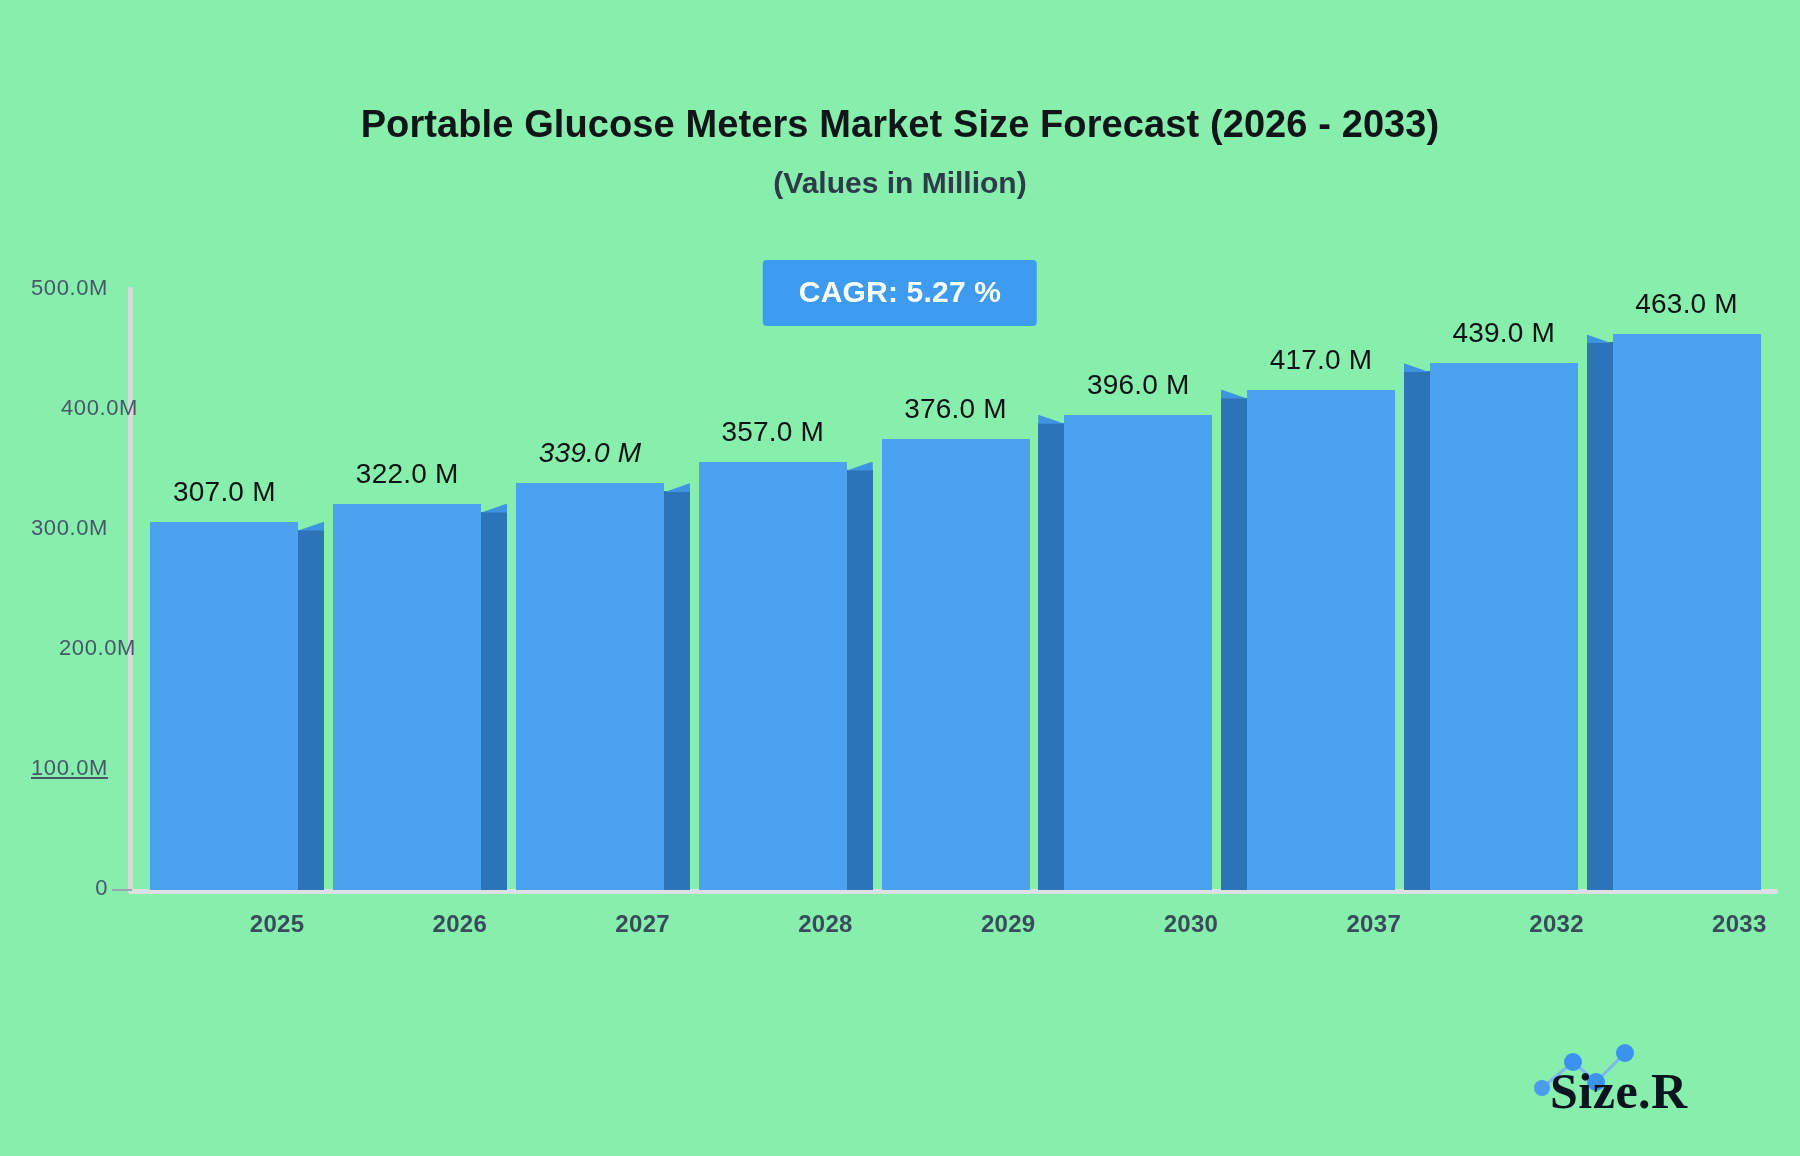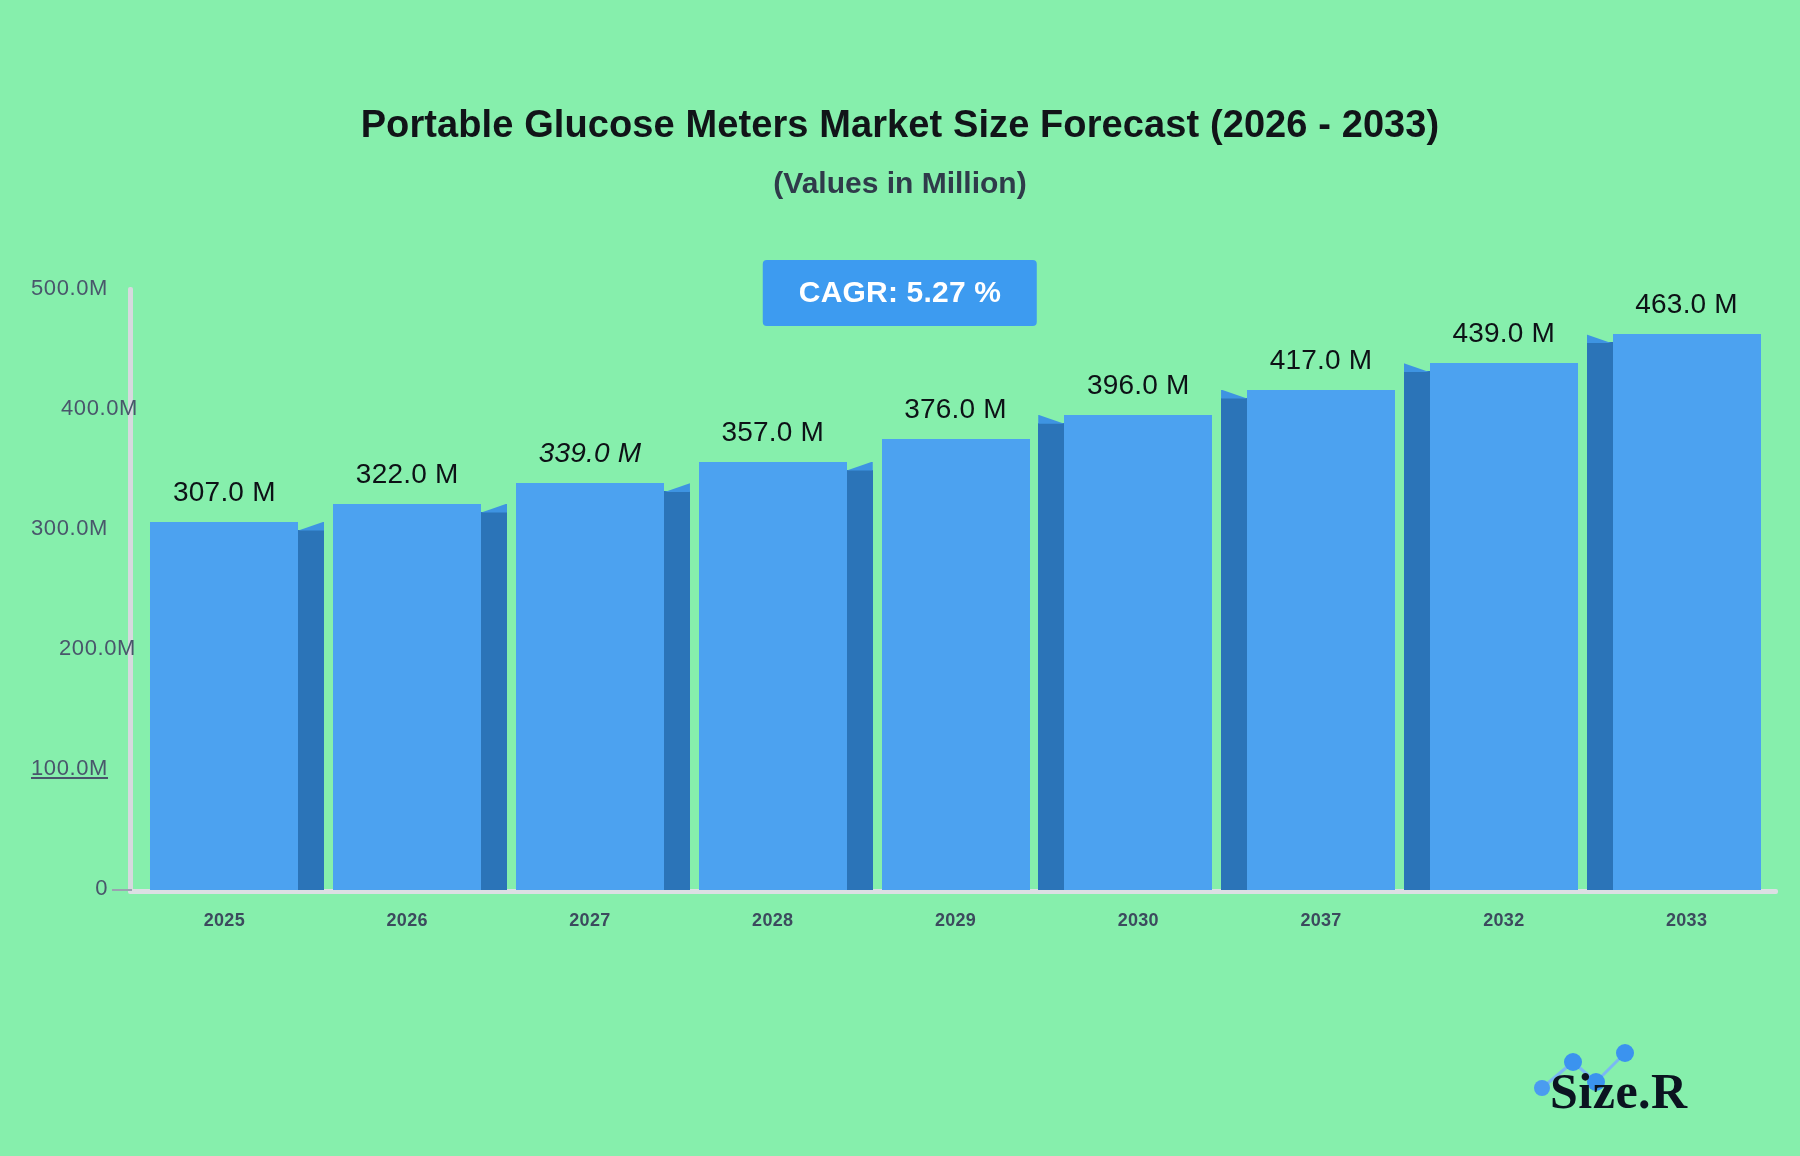--- a/index.html
+++ b/index.html
@@ -130,24 +130,24 @@
     font-size: 28px;
     color: #0d1116;
     white-space: nowrap;
     text-align: center;
     letter-spacing: 0.2px;
   }
 
   .xtick-label {
     position: absolute;
     top: 910px;
-    font-size: 18px;
+    font-size: 24px;
     font-weight: 700;
     color: #3c4a5e;
-    text-align: center;
+    text-align: right;
     white-space: nowrap;
     letter-spacing: 0.3px;
   }
 
   
   #logo {
     position: absolute;
     left: 1528px;
     top: 1040px;
     width: 250px;

